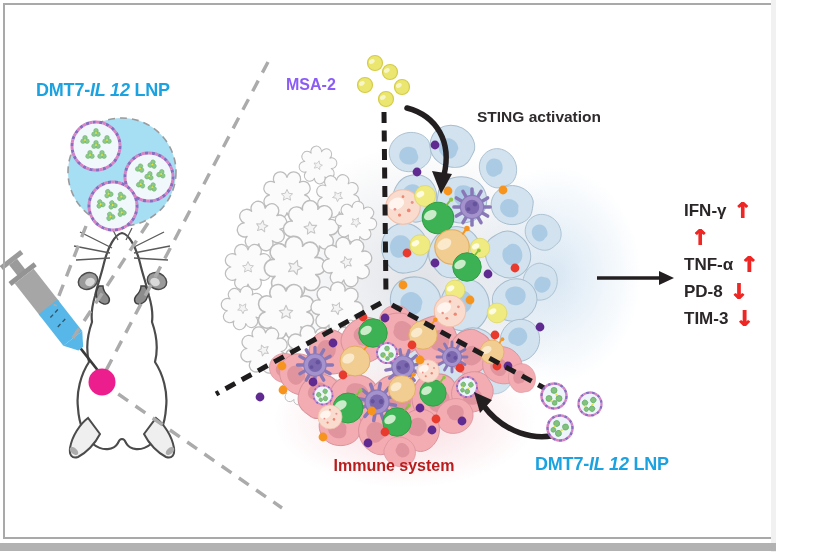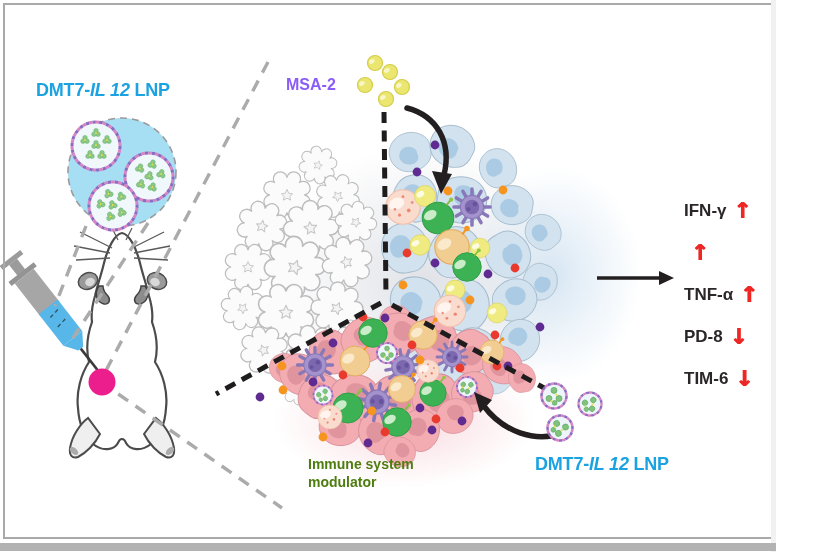--- a/index.html
+++ b/index.html
@@ -22,23 +22,23 @@
   .glow-pink{left:230px;top:330px;width:350px;height:180px;
     background:radial-gradient(closest-side,rgba(242,180,190,0.50),rgba(242,180,190,0) 75%);}
   .art{position:absolute;left:0;top:0;}
   
   .lbl{position:absolute;font-weight:bold;white-space:nowrap;}
   .lnp-top{left:36px;top:80px;font-size:18px;color:#1ba2e1;letter-spacing:-0.2px;}
   .lnp-bottom{left:535px;top:454px;font-size:18px;color:#1ba2e1;letter-spacing:-0.2px;}
   .gene{font-style:italic;}
   .msa2{left:286px;top:76px;font-size:16px;color:#8b5cf6;}
   .sting{left:477px;top:108px;font-size:15.5px;color:#2f2b2c;}
-  .immune{left:308px;top:456px;width:172px;font-size:14px;
-    color:#4d7c0f;line-height:1.25;white-space:normal;}
-  .markers{position:absolute;left:684px;top:199px;display:flex;flex-direction:column;gap:19px;}
+  .immune{left:308px;top:456px;width:172px;text-align:center;font-size:16px;
+    color:#b91c1c;line-height:1.25;white-space:normal;}
+  .markers{position:absolute;left:684px;top:199px;display:flex;flex-direction:column;gap:4px;}
   .mrow{display:flex;align-items:center;height:23px;font-size:17px;font-weight:bold;color:#2b2627;}
   .marrow{color:#ee2724;font-size:22px;line-height:1;margin-left:7px;
     font-family:"DejaVu Sans",sans-serif;
     text-shadow:0.6px 0 #ee2724,-0.6px 0 #ee2724;}
 </style>
 </head>
 <body>
 
 <div class="canvas">
 
@@ -388,24 +388,24 @@
       <polygon points="674,278 659,271 659,285" fill="#231f20"></polygon>
     </g>
   </svg>
 
   <div class="lbl lnp-top">
     <span>DMT7-</span><span class="gene">IL 12</span><span> LNP</span>
   </div>
 
   <div class="lbl msa2">MSA-2</div>
 
+  <div class="lbl sting">STING activation</div>
 
   <div class="lbl immune">
     <div>Immune system</div>
-    <div>modulator</div>
   </div>
 
   <div class="lbl lnp-bottom">
     <span>DMT7-</span><span class="gene">IL 12</span><span> LNP</span>
   </div>
 
   <div class="markers">
     <div class="mrow">
       <span>IFN-γ</span>
       <span class="marrow">↑</span>
@@ -415,21 +415,21 @@
     </div>
     <div class="mrow">
       <span>TNF-α</span>
       <span class="marrow">↑</span>
     </div>
     <div class="mrow">
       <span>PD-8</span>
       <span class="marrow">↓</span>
     </div>
     <div class="mrow">
-      <span>TIM-6</span>
+      <span>TIM-3</span>
       <span class="marrow">↓</span>
     </div>
   </div>
 
   <div class="frame" style="background:transparent;"></div>
   <div class="right-strip"></div>
   <div class="bottom-bar"></div>
 </div>
 
 </body></html>

